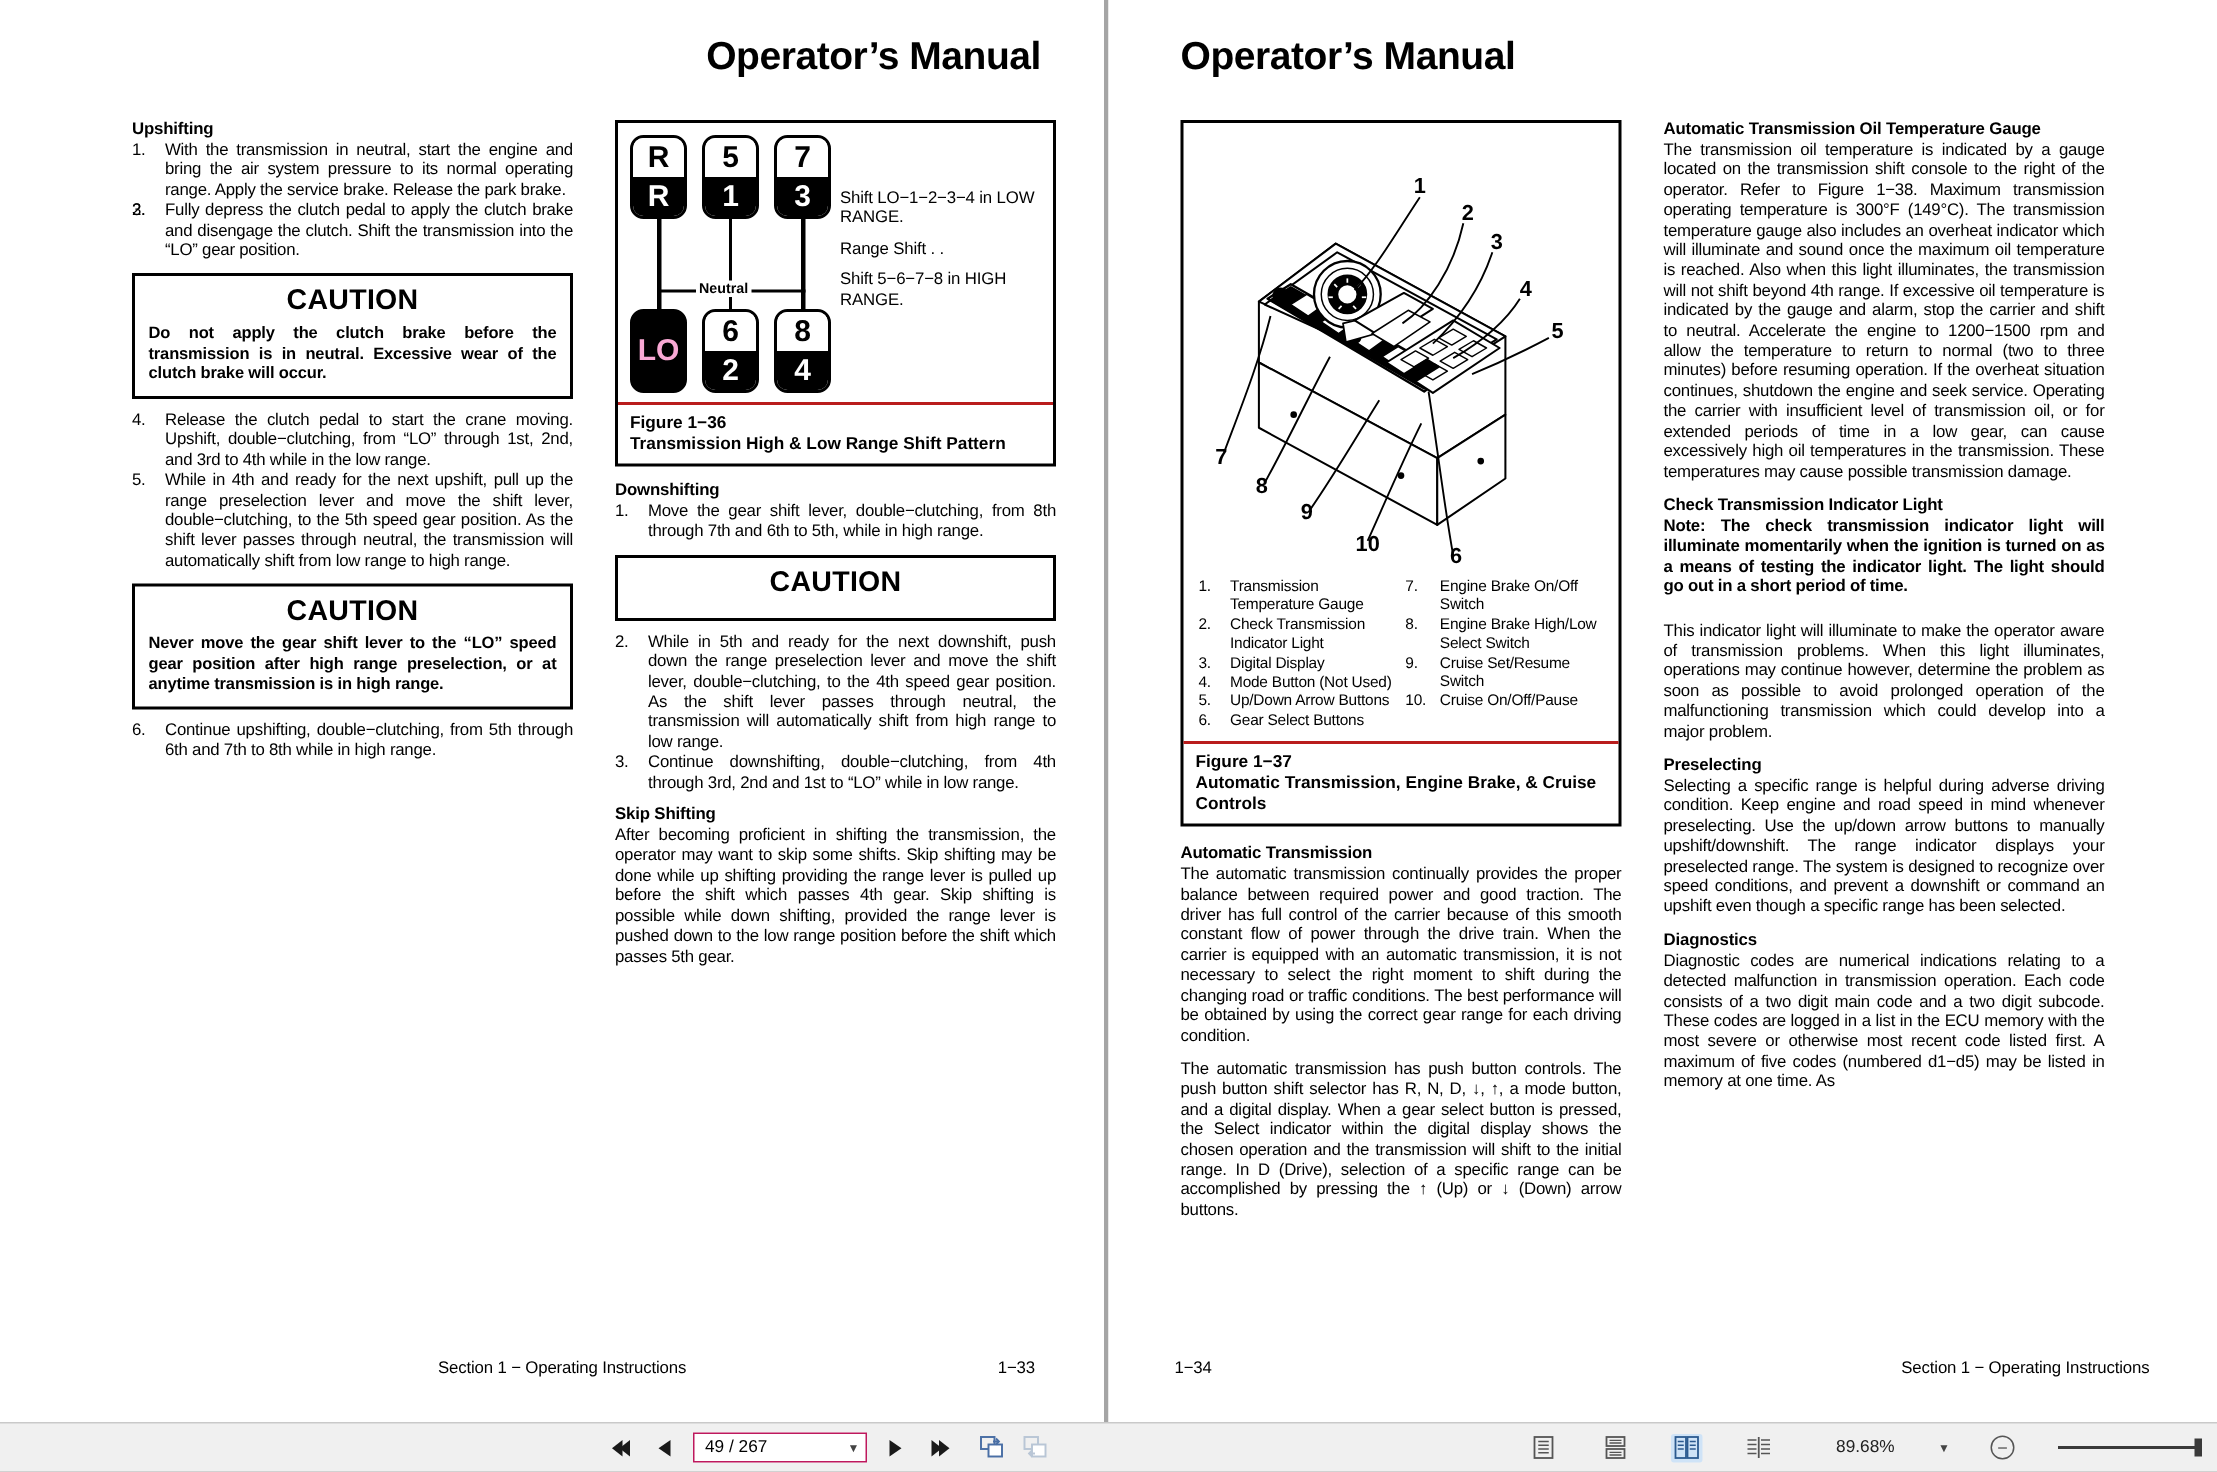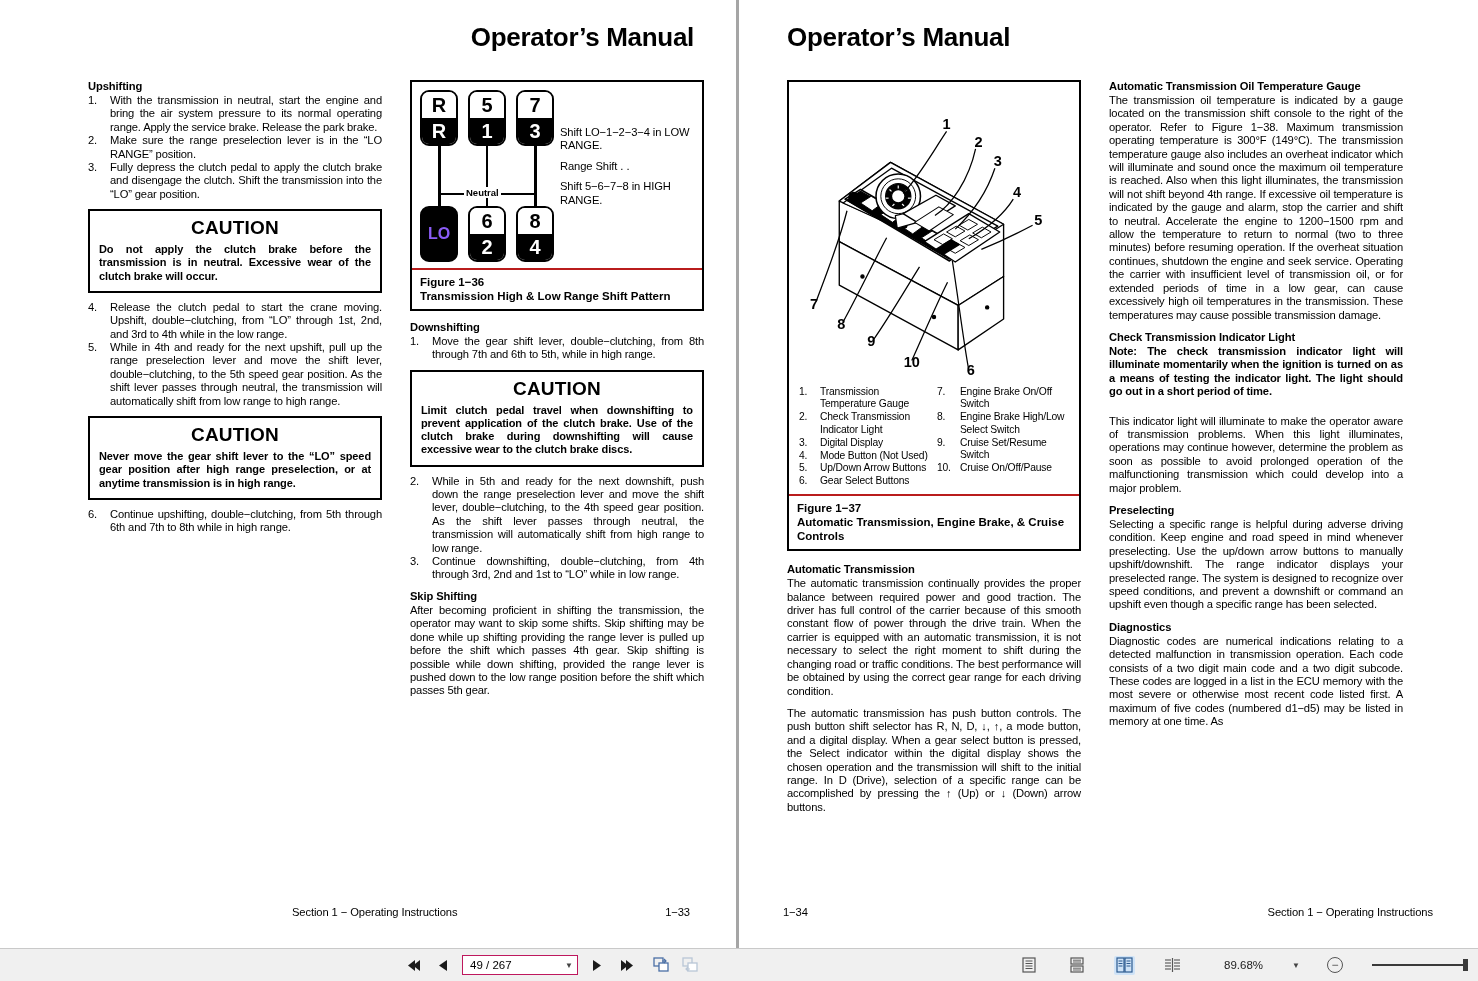--- a/index.html
+++ b/index.html
@@ -98,21 +98,21 @@
   }
   .gearbtn .half {
     flex: 1; display: flex; align-items: center; justify-content: center;
     font-size: 20px; font-weight: bold; line-height: 1;
   }
   .gearbtn .half.top { background: #fff; color: #000; }
   .gearbtn .half.bot { background: #000; color: #fff; }
   .gearbtn.solid { background: #000; }
   .gearbtn.solid .lo {
     position: absolute; inset: 0; display: flex; align-items: center;
-    justify-content: center; color: #8b5cf6; font-size: 16px; font-weight: bold;
+    justify-content: center; color: #f9a8d4; font-size: 20px; font-weight: bold;
   }
   .gline { position: absolute; background: #000; }
   .neutral-lbl {
     position: absolute; font-size: 9.5px; font-weight: bold; color: #000;
     background: #fff; padding: 0 2px;
   }
   .shifttext { margin-left: 0; padding-top: 36px; }
   .shifttext p {
     font-size: 11.2px; line-height: 13.4px; margin-bottom: 7px;
     letter-spacing: -0.1px;
@@ -194,21 +194,21 @@
   <div class="page left">
     <div class="page-inner">
       <div class="manual-title">Operator’s Manual</div>
 
       <div class="cols">
 
         <div class="col c1">
           <h3 class="sec">Upshifting</h3>
           <ol class="numlist">
             <li><span class="num">1.</span><span>With the transmission in neutral, start the engine and bring the air system pressure to its normal operating range.  Apply the service brake.  Release the park brake.</span></li>
-            <li><span class="num">2.</span><span>Make sure the range preselection lever is in the “LO RANGE”  position.</span></li>
+            <li><span class="num">2.</span></li>
             <li><span class="num">3.</span><span>Fully depress the clutch pedal to apply the clutch brake and disengage the clutch.  Shift the transmission into the “LO” gear position.</span></li>
           </ol>
 
           <div class="caution">
             <div class="ctitle">CAUTION</div>
             <div class="ctext">Do not apply the clutch brake before the transmission is in neutral.  Excessive wear of the clutch brake will occur.</div>
           </div>
 
           <ol class="numlist">
             <li><span class="num">4.</span><span>Release the clutch pedal to start the crane moving.  Upshift, double−clutching, from “LO” through 1st, 2nd, and 3rd to 4th while in the low range.</span></li>
@@ -275,21 +275,20 @@
             </div>
           </div>
 
           <h3 class="sec">Downshifting</h3>
           <ol class="numlist">
             <li><span class="num">1.</span><span>Move the gear shift lever, double−clutching, from 8th through 7th and 6th to 5th, while in high range.</span></li>
           </ol>
 
           <div class="caution">
             <div class="ctitle">CAUTION</div>
-            <div class="ctext">Limit clutch pedal travel when downshifting to prevent application of the clutch brake.  Use of the clutch brake during downshifting will cause excessive wear to the clutch brake discs.</div>
           </div>
 
           <ol class="numlist">
             <li><span class="num">2.</span><span>While in 5th and ready for the next downshift, push down the range preselection lever and move the shift lever, double−clutching, to the 4th speed gear position.  As the shift lever passes through neutral, the transmission will automatically shift from high range to low range.</span></li>
             <li><span class="num">3.</span><span>Continue downshifting, double−clutching, from 4th through 3rd, 2nd and 1st to “LO” while in low range.</span></li>
           </ol>
 
           <h3 class="sec" style="margin-top:6px;">Skip Shifting</h3>
           <p class="body">After becoming proficient in shifting the transmission, the operator may want to skip some shifts.  Skip shifting may be done while up shifting providing the range lever is pulled up before the shift which passes 4th gear.  Skip shifting is possible while down shifting, provided the range lever is pushed down to the low range position before the shift which passes 5th gear.</p>
         </div>

